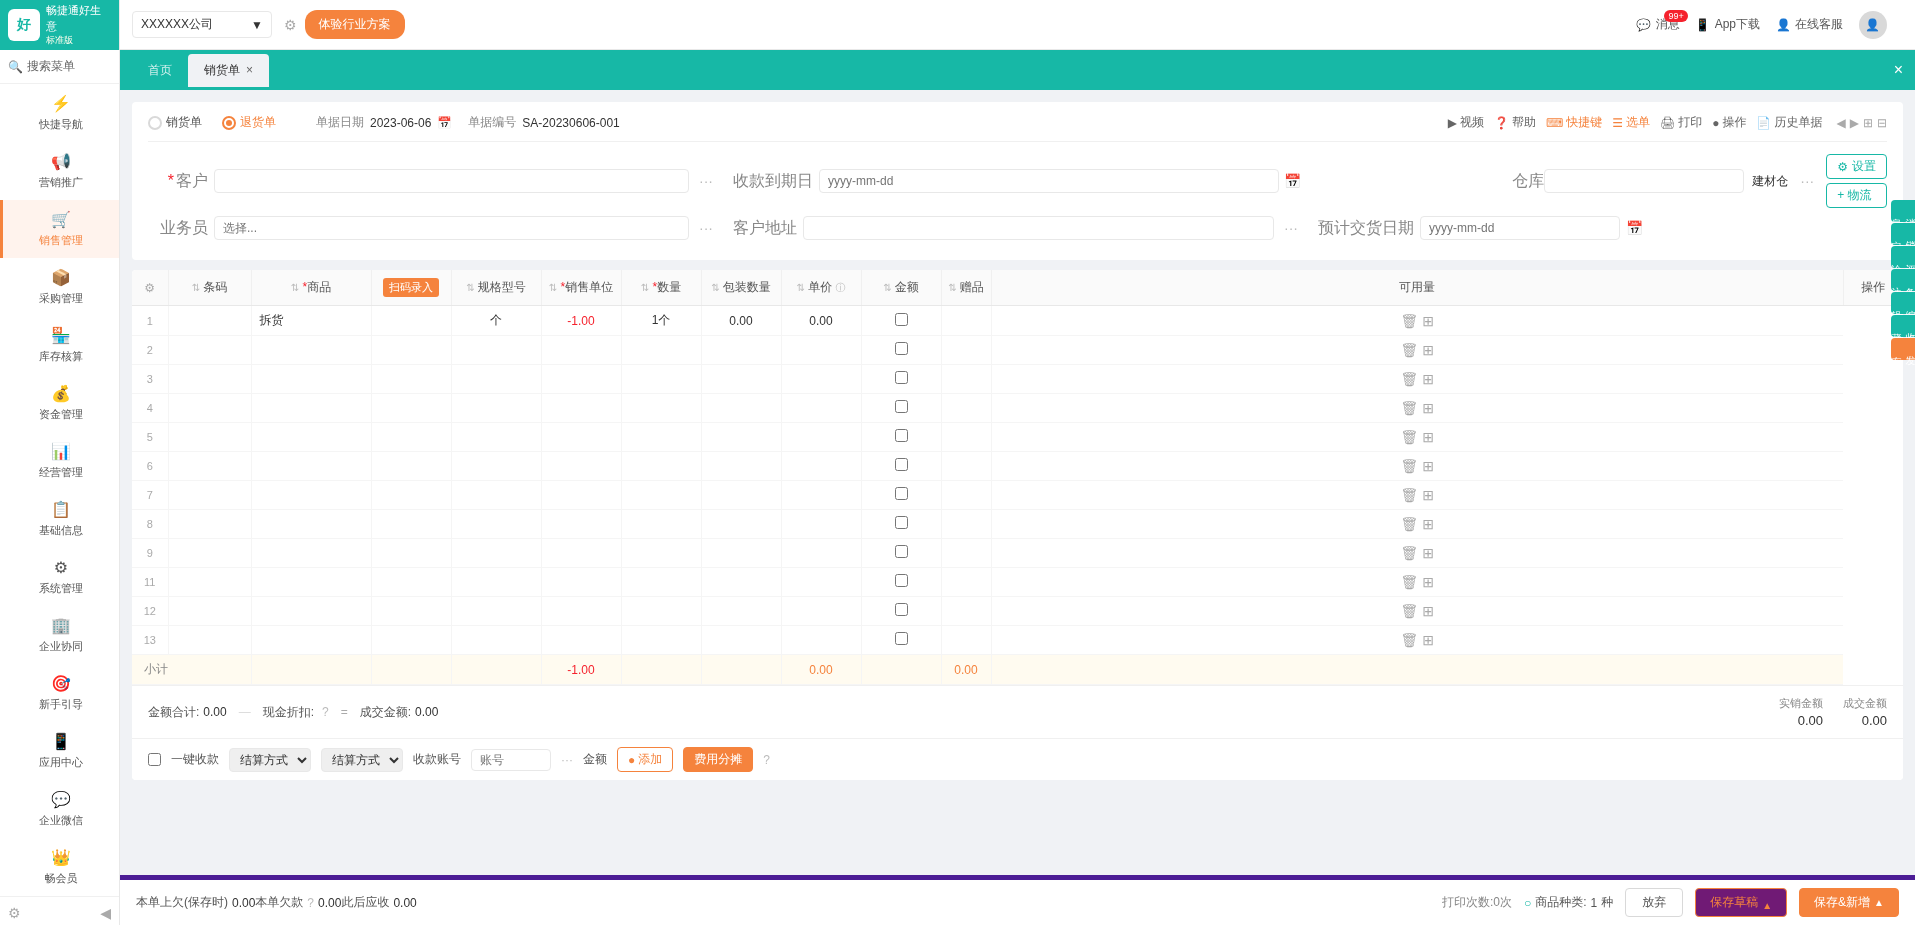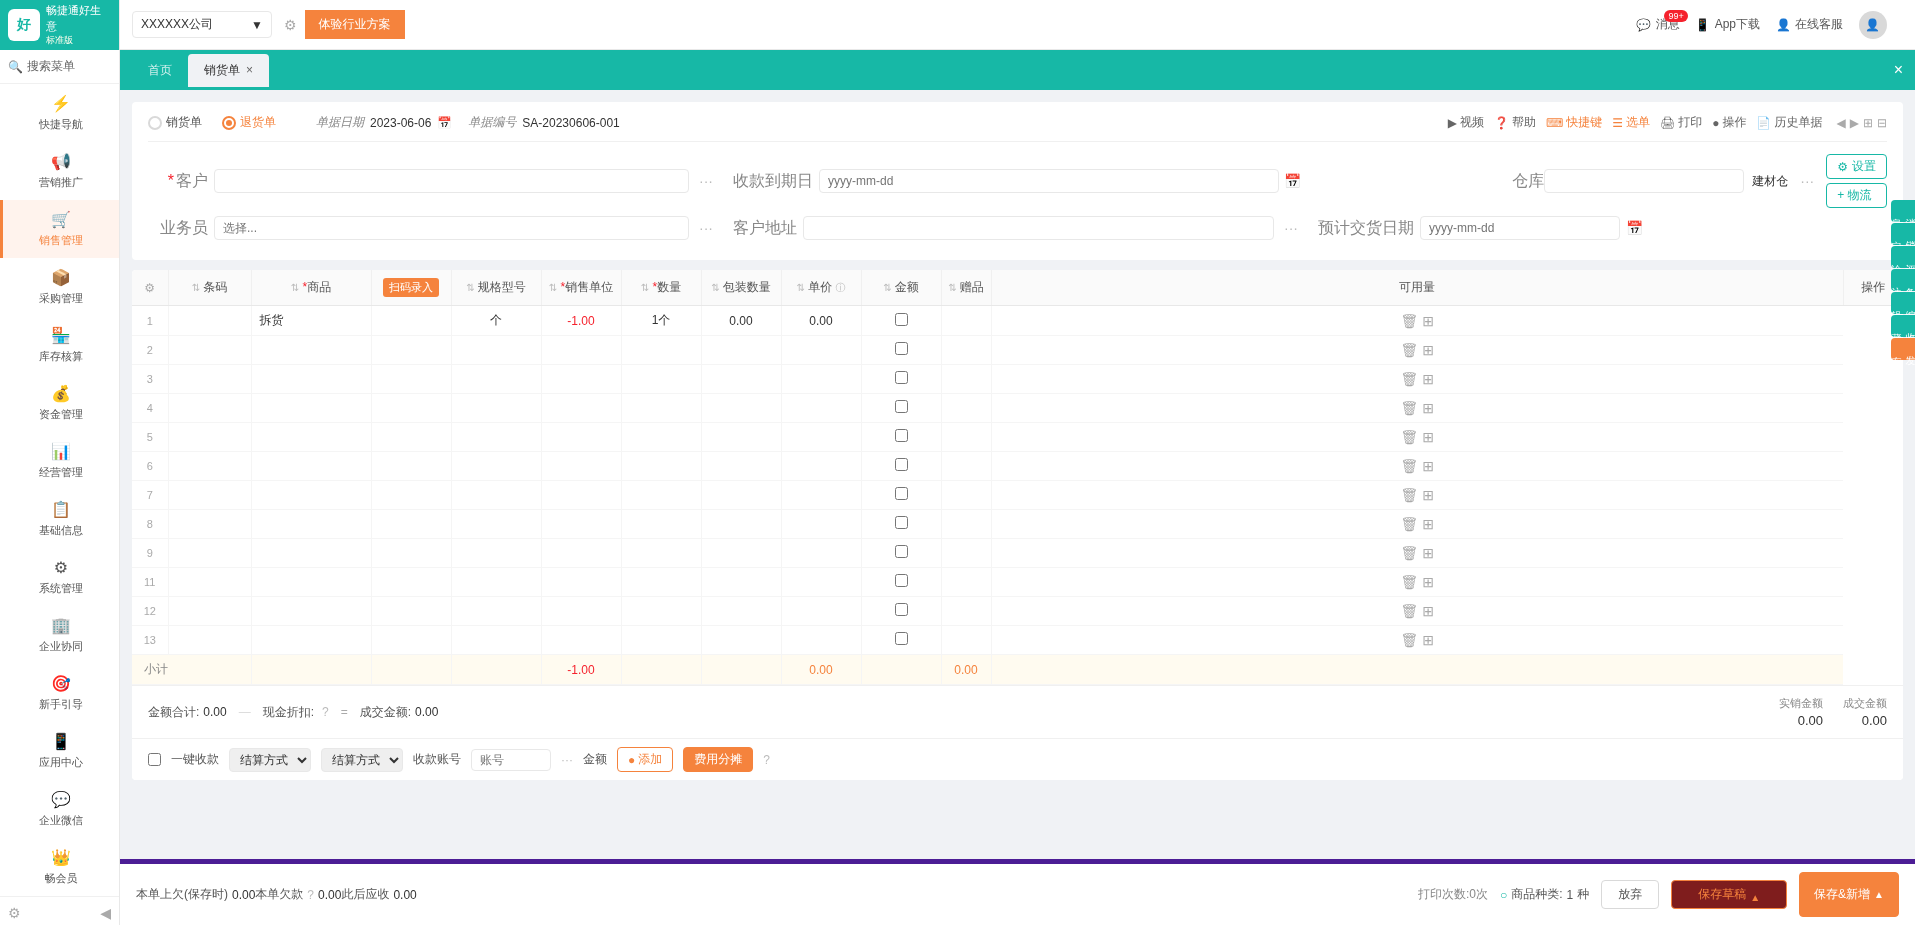--- a/index.html
+++ b/index.html
@@ -17,21 +17,21 @@
     .sidebar-item-icon { font-size: 16px; }
     .sidebar-item-label { font-size: 11px; text-align: center; }
     .sidebar-bottom { margin-top: auto; border-top: 1px solid #f0f0f0; display: flex; padding: 8px; justify-content: space-between; align-items: center; }
     .sidebar-bottom-icon { color: #aaa; font-size: 14px; cursor: pointer; }
 
     
     .topbar { height: 50px; background: #fff; display: flex; align-items: center; padding: 0 12px; border-bottom: 1px solid #e8e8e8; gap: 8px; }
     .topbar-company { display: flex; align-items: center; gap: 20px; font-size: 13px; color: #333; padding: 4px 8px; border: 1px solid #e8e8e8; border-radius: 4px; cursor: pointer; min-width: 140px; }
     .topbar-company-name { flex: 1; }
     .topbar-gear { color: #aaa; cursor: pointer; font-size: 14px; margin-left: 4px; }
-    .topbar-trial-btn { background: #f5833d; color: #fff; border: none; border-radius: 0; padding: 6px 14px; cursor: pointer; font-size: 12px; }
+    .topbar-trial-btn { background: #f5833d; color: #fff; border: none; border-radius: 12px; padding: 6px 14px; cursor: pointer; font-size: 12px; }
     .topbar-right { margin-left: auto; display: flex; align-items: center; gap: 16px; }
     .topbar-right-item { display: flex; align-items: center; gap: 4px; color: #555; cursor: pointer; position: relative; font-size: 12px; }
     .topbar-badge { background: #f5222d; color: #fff; font-size: 9px; padding: 1px 4px; border-radius: 8px; position: absolute; top: -6px; right: -8px; }
     .topbar-avatar { width: 28px; height: 28px; border-radius: 50%; background: #d9d9d9; display: flex; align-items: center; justify-content: center; color: #fff; }
     .topbar-avatar-name { color: #333; font-size: 12px; }
 
     
     .tabbar { height: 40px; background: #17b8a6; display: flex; align-items: center; padding: 0 12px; gap: 0; flex-shrink: 0; }
     .tab { padding: 8px 16px; color: #fff; cursor: pointer; display: flex; align-items: center; gap: 6px; border-radius: 4px 4px 0 0; font-size: 13px; opacity: 0.8; }
     .tab.active { background: #f0f2f5; color: #333; opacity: 1; }
@@ -46,21 +46,21 @@
 
     
     .doc-type-row { display: flex; align-items: center; gap: 20px; margin-bottom: 12px; padding-bottom: 10px; border-bottom: 1px solid #f0f0f0; }
     .radio-item { display: flex; align-items: center; gap: 4px; cursor: pointer; color: #555; }
     .radio-item.active { color: #f5833d; }
     .radio-circle { width: 14px; height: 14px; border-radius: 50%; border: 2px solid #d9d9d9; display: flex; align-items: center; justify-content: center; }
     .radio-circle.active { border-color: #f5833d; }
     .radio-dot { width: 6px; height: 6px; border-radius: 50%; background: #f5833d; }
     .doc-info { display: flex; align-items: center; gap: 16px; margin-left: 20px; }
     .doc-info-item { display: flex; align-items: center; gap: 6px; color: #555; font-size: 12px; }
-    .doc-info-label { color: #888; font-style: italic; }
+    .doc-info-label { color: #888; }
     .doc-info-value { color: #333; font-weight: 500; }
     .doc-toolbar { margin-left: auto; display: flex; align-items: center; gap: 10px; }
     .doc-toolbar-item { display: flex; align-items: center; gap: 3px; color: #666; cursor: pointer; font-size: 11px; }
     .doc-toolbar-item.active { color: #f5833d; }
     .form-row { display: flex; align-items: center; gap: 6px; }
     .form-label { color: #888; font-size: 16px; white-space: nowrap; min-width: 60px; text-align: right; }
     .form-label.required::before { content: '*'; color: #f5222d; margin-right: 2px; }
     .form-input { flex: 1; border: 1px solid #e8e8e8; border-radius: 4px; padding: 4px 8px; color: #333; font-size: 12px; outline: none; min-width: 0; }
     .form-ellipsis { color: #bbb; cursor: pointer; font-size: 14px; padding: 0 4px; }
     .form-calendar { color: #bbb; cursor: pointer; font-size: 14px; }
@@ -114,22 +114,22 @@
 
     
     .statusbar { background: #fff; padding: 8px 16px; display: flex; align-items: center; gap: 0; border-top: 5px solid #4c1d95; flex-shrink: 0; }
     .statusbar-item { display: flex; align-items: center; gap: 4px; color: #555; font-size: 12px; }
     .statusbar-value { color: #333; font-weight: 500; }
     .statusbar-question { color: #bbb; cursor: pointer; }
     .statusbar-right { margin-left: auto; display: flex; align-items: center; gap: 12px; }
     .statusbar-print { color: #888; font-size: 12px; }
     .statusbar-type { display: flex; align-items: center; gap: 4px; color: #555; font-size: 12px; }
     .statusbar-btn { border: 1px solid #d9d9d9; background: #fff; color: #555; border-radius: 4px; padding: 5px 16px; cursor: pointer; font-size: 12px; }
-    .save-draft-btn { background: #7f1d1d; border: 1px solid #f5833d; color: #f5833d; border-radius: 4px; padding: 5px 26px; cursor: pointer; font-size: 12px; display: flex; align-items: flex-end; gap: 4px; }
-    .save-new-btn { background: #f5833d; border: 1px solid #f5833d; color: #fff; border-radius: 4px; padding: 13px 14px; cursor: pointer; font-size: 12px; display: flex; align-items: center; gap: 4px; }
+    .save-draft-btn { background: #701a75; border: 1px solid #f5833d; color: #f5833d; border-radius: 4px; padding: 5px 14px; cursor: pointer; font-size: 12px; display: flex; align-items: flex-end; gap: 4px; }
+    .save-new-btn { background: #f5833d; border: 1px solid #f5833d; color: #fff; border-radius: 4px; padding: 5px 14px; cursor: pointer; font-size: 12px; display: flex; align-items: center; gap: 4px; }
     .btn-chevron { font-size: 10px; }
 
     
     .float-right-btns { position: fixed; right: 0; top: 200px; display: flex; flex-direction: column; gap: 1px; z-index: 100; }
     .float-btn { background: #17b8a6; color: #fff; width: 24px; padding: 10px 4px; cursor: pointer; font-size: 10px; writing-mode: vertical-rl; text-orientation: upright; border-radius: 4px 0 0 4px; display: flex; align-items: center; justify-content: center; letter-spacing: 2px; }
     .float-btn.orange { background: #f5833d; }
 
     
     .content-wrapper { flex: 1; display: flex; flex-direction: column; overflow: hidden; position: relative; }
     .form-setting-btn { background: #fff; border: 1px solid #17b8a6; color: #17b8a6; padding: 3px 10px; border-radius: 4px; cursor: pointer; font-size: 12px; display: flex; align-items: center; gap: 4px; }

